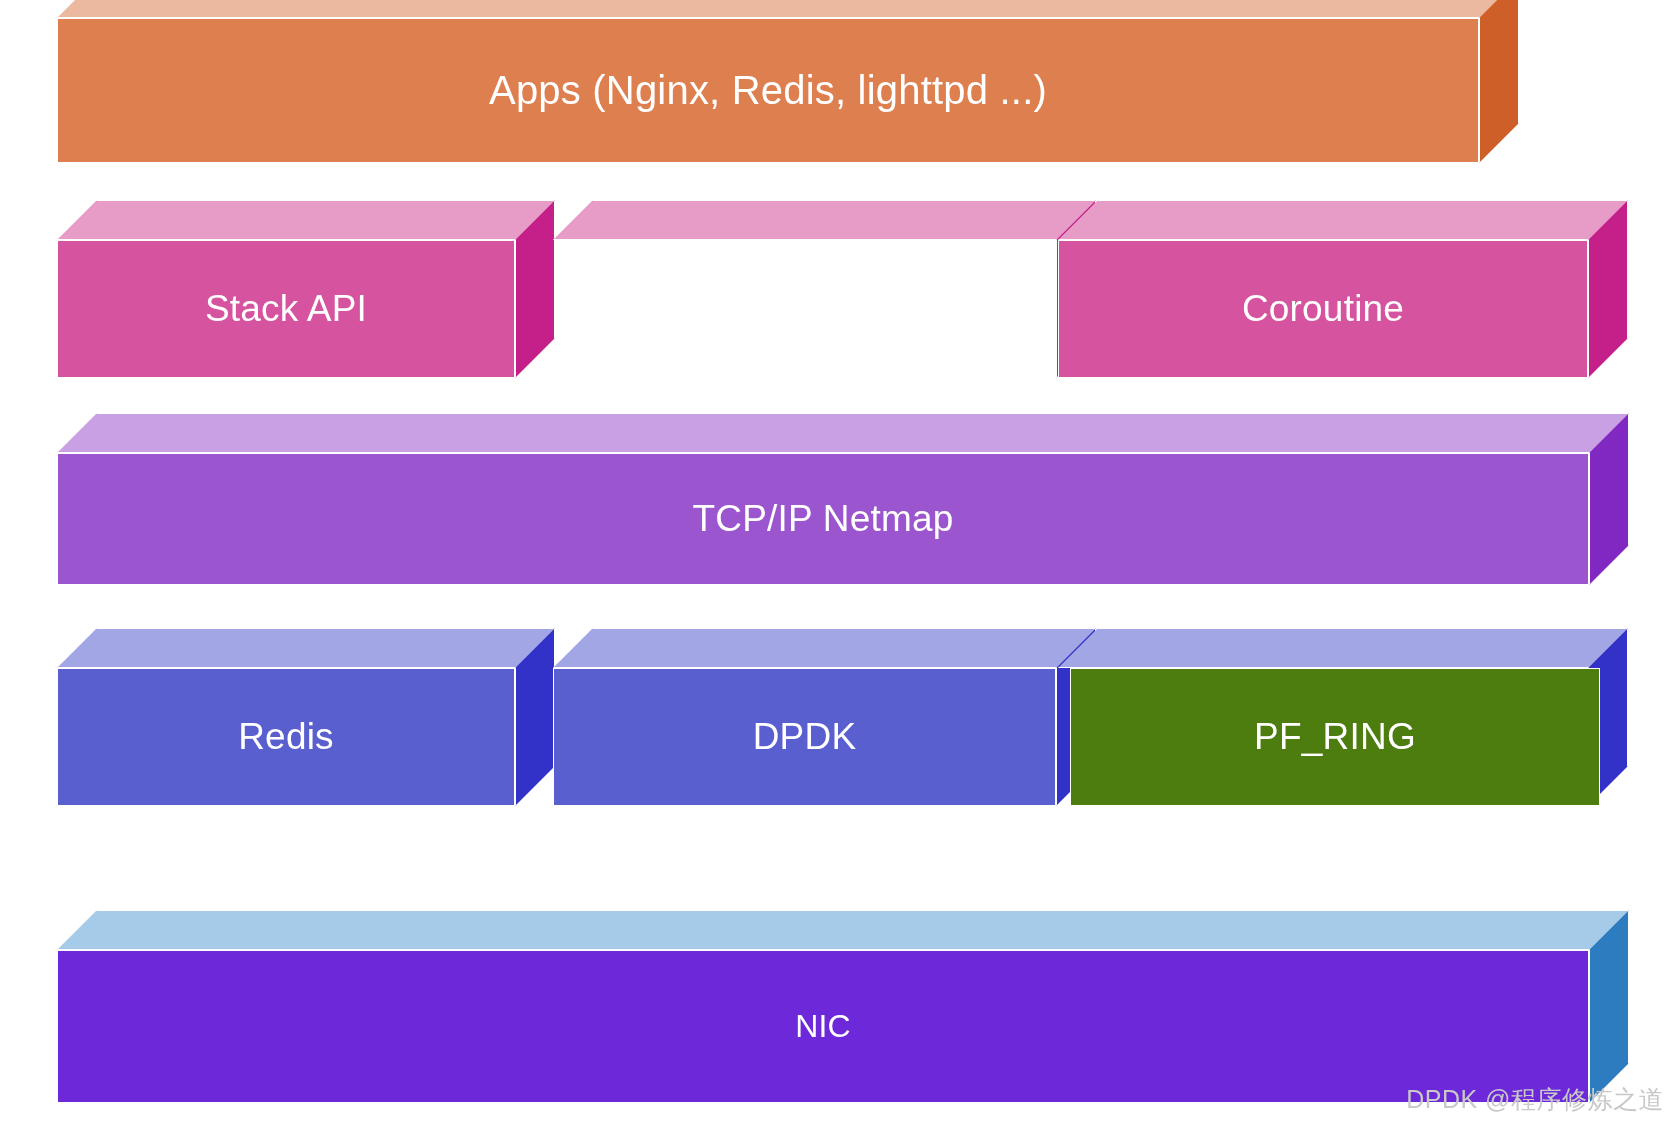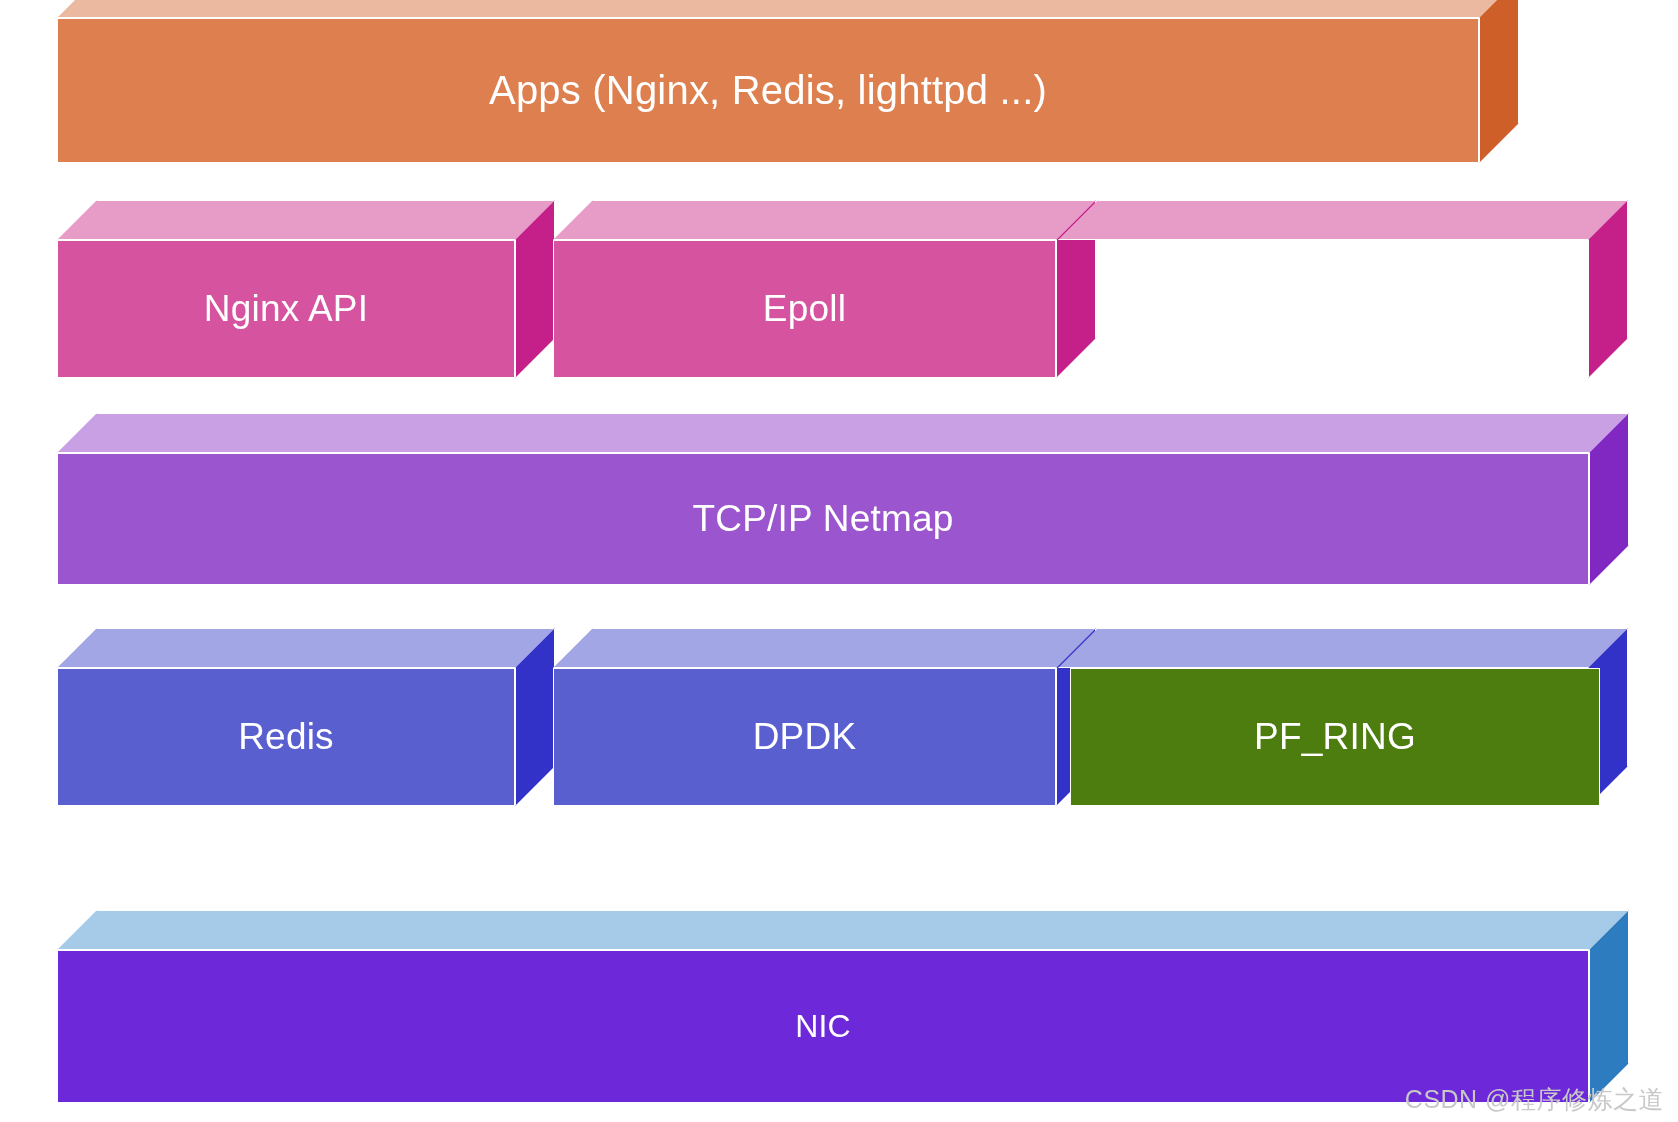--- a/index.html
+++ b/index.html
@@ -89,43 +89,43 @@
   </div>
 
   <div class="box3d" style="left:57px; top:200px; width:498px; height:178px;">
     <div class="face-top" style="left:0px; top:0px; width:498px; height:40px;
                 background:#e79cc8;
                 clip-path: polygon(40px 0, 498px 0, 458px 40px, 0px 40px);"></div>
     <div class="face-side" style="left:458px; top:0px; width:40px; height:178px;
                 background:#c52089;
                 clip-path: polygon(40px 0, 40px 138px, 0px 178px, 0px 40px);"></div>
     <div class="face-front" style="left:0px; top:40px; width:458px; height:138px; background:#d6539f;">
-      <span class="label" style="font-size:37px;">Nginx API</span>
+      <span class="label" style="font-size:37px;">Stack API</span>
     </div>
   </div>
 
   <div class="box3d" style="left:553px; top:200px; width:543px; height:178px;">
     <div class="face-top" style="left:0px; top:0px; width:543px; height:40px;
                 background:#e79cc8;
                 clip-path: polygon(40px 0, 543px 0, 503px 40px, 0px 40px);"></div>
     <div class="face-side" style="left:503px; top:0px; width:40px; height:178px;
                 background:#c52089;
                 clip-path: polygon(40px 0, 40px 138px, 0px 178px, 0px 40px);"></div>
-    <div class="face-front" style="left:0px; top:40px; width:503px; height:138px; background:#d6539f;">
-      <span class="label" style="font-size:37px;">Epoll</span>
-    </div>
   </div>
 
   <div class="box3d" style="left:1058px; top:200px; width:570px; height:178px;">
     <div class="face-top" style="left:0px; top:0px; width:570px; height:40px;
                 background:#e79cc8;
                 clip-path: polygon(40px 0, 570px 0, 530px 40px, 0px 40px);"></div>
     <div class="face-side" style="left:530px; top:0px; width:40px; height:178px;
                 background:#c52089;
                 clip-path: polygon(40px 0, 40px 138px, 0px 178px, 0px 40px);"></div>
+    <div class="face-front" style="left:0px; top:40px; width:530px; height:138px; background:#d6539f;">
+      <span class="label" style="font-size:37px;">Coroutine</span>
+    </div>
   </div>
 
   <div class="box3d" style="left:57px; top:413px; width:1572px; height:172px;">
     <div class="face-top" style="left:0px; top:0px; width:1572px; height:40px;
                 background:#c9a0e4;
                 clip-path: polygon(40px 0, 1572px 0, 1532px 40px, 0px 40px);"></div>
     <div class="face-side" style="left:1532px; top:0px; width:40px; height:172px;
                 background:#8127c2;
                 clip-path: polygon(40px 0, 40px 132px, 0px 172px, 0px 40px);"></div>
     <div class="face-front" style="left:0px; top:40px; width:1532px; height:132px; background:#9b55ce;">
@@ -176,13 +176,13 @@
     <div class="face-side" style="left:1532px; top:0px; width:40px; height:193px;
                 background:#2e7cc0;
                 clip-path: polygon(40px 0, 40px 153px, 0px 193px, 0px 40px);"></div>
     <div class="face-front" style="left:0px; top:40px; width:1532px; height:153px; background:#6d28d9;">
       <span class="label" style="font-size:32px;">NIC</span>
     </div>
   </div>
 
 </div>
 
-<div id="watermark">CSDN @程序修炼之道</div>
+<div id="watermark">DPDK @程序修炼之道</div>
 
 </body></html>

